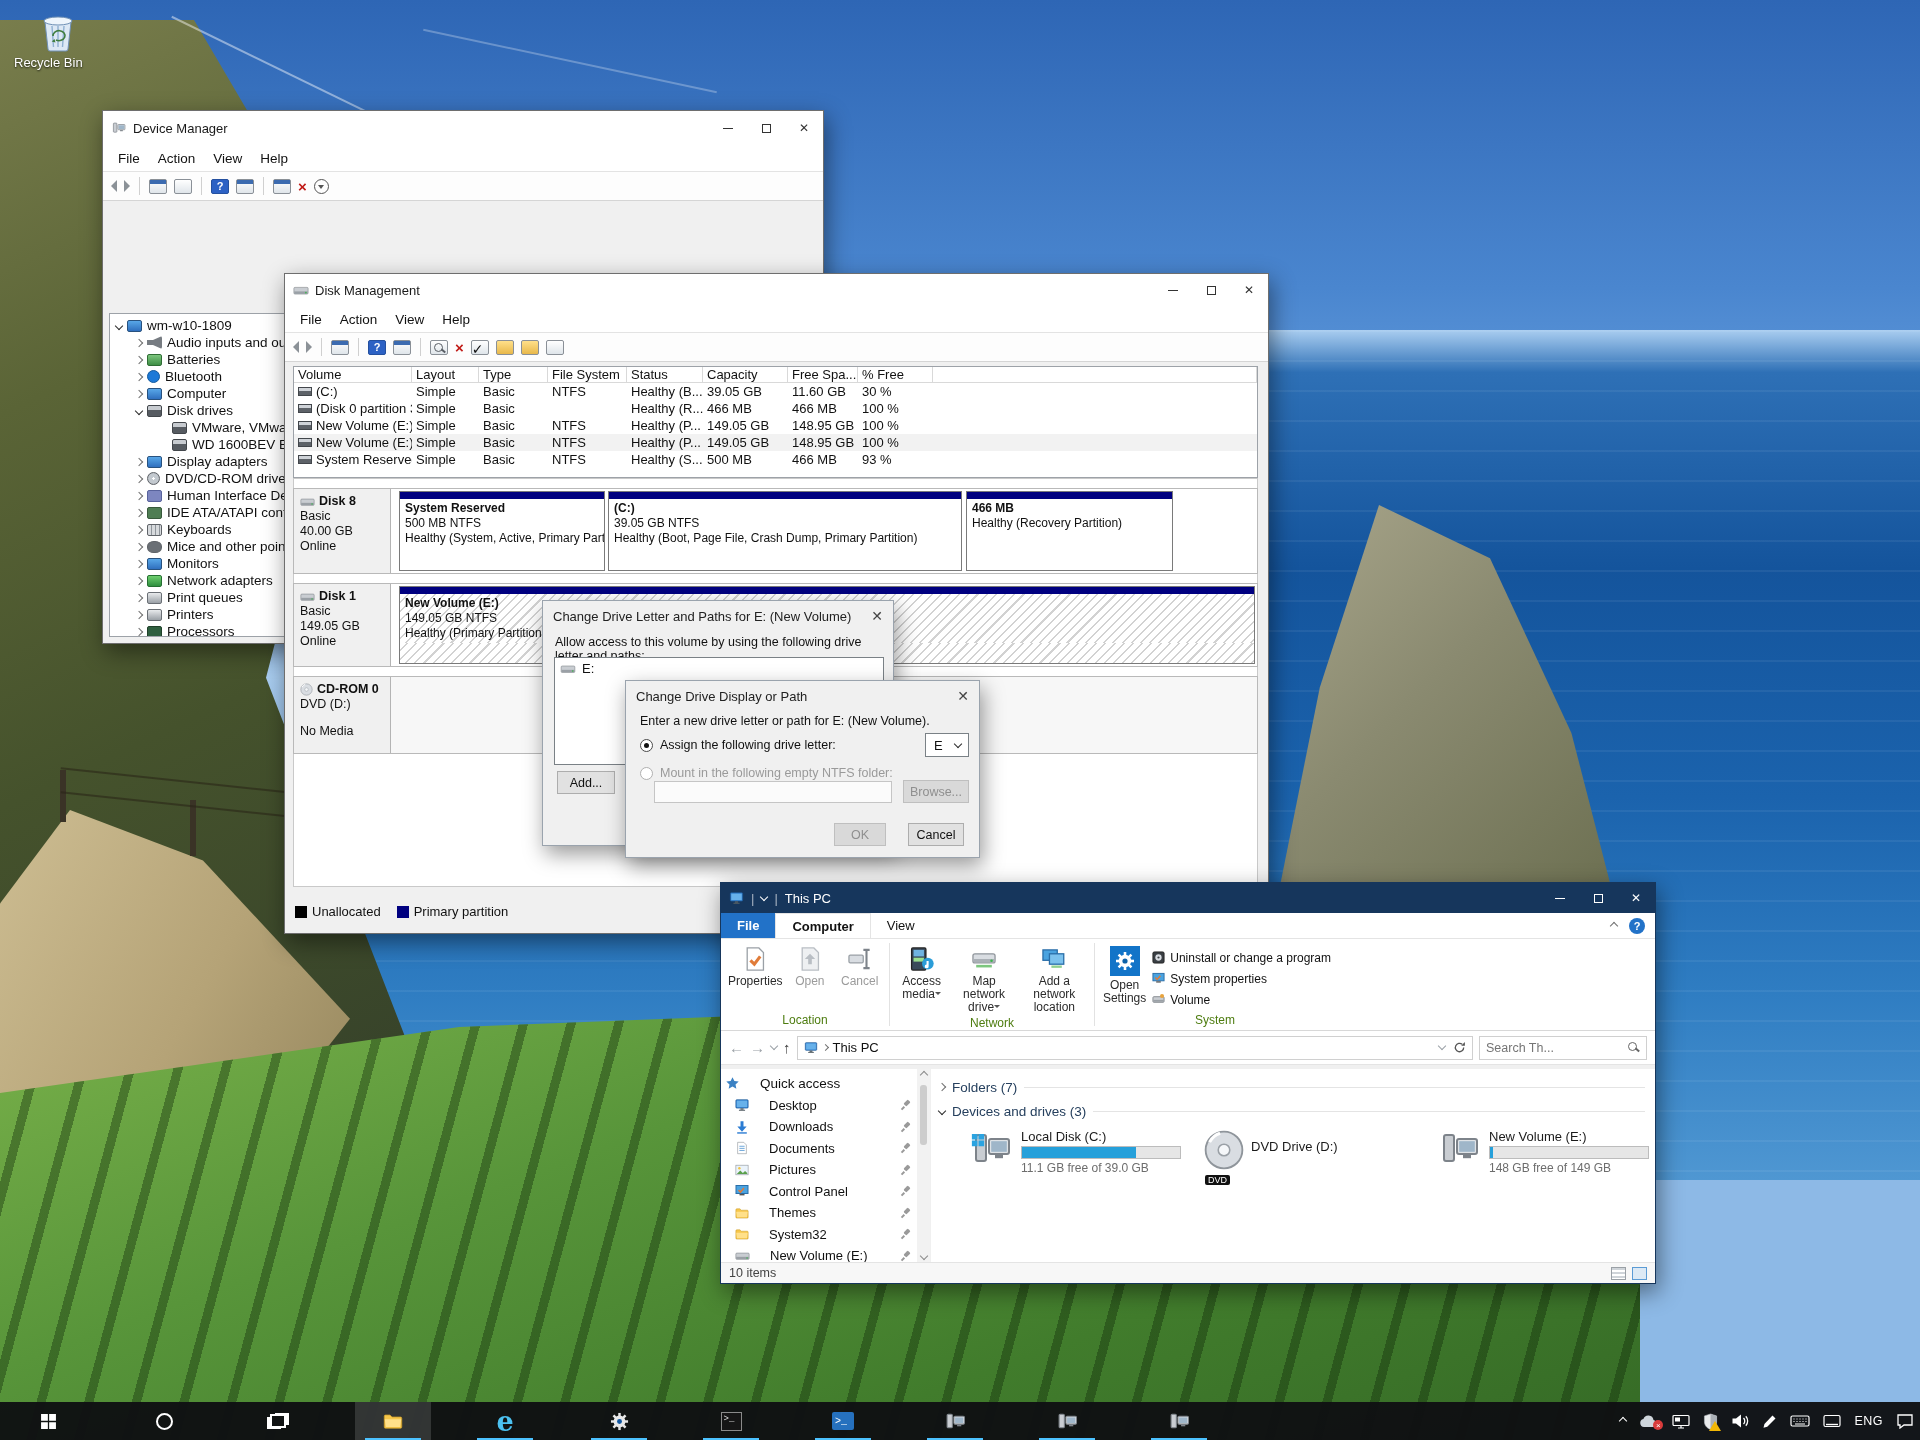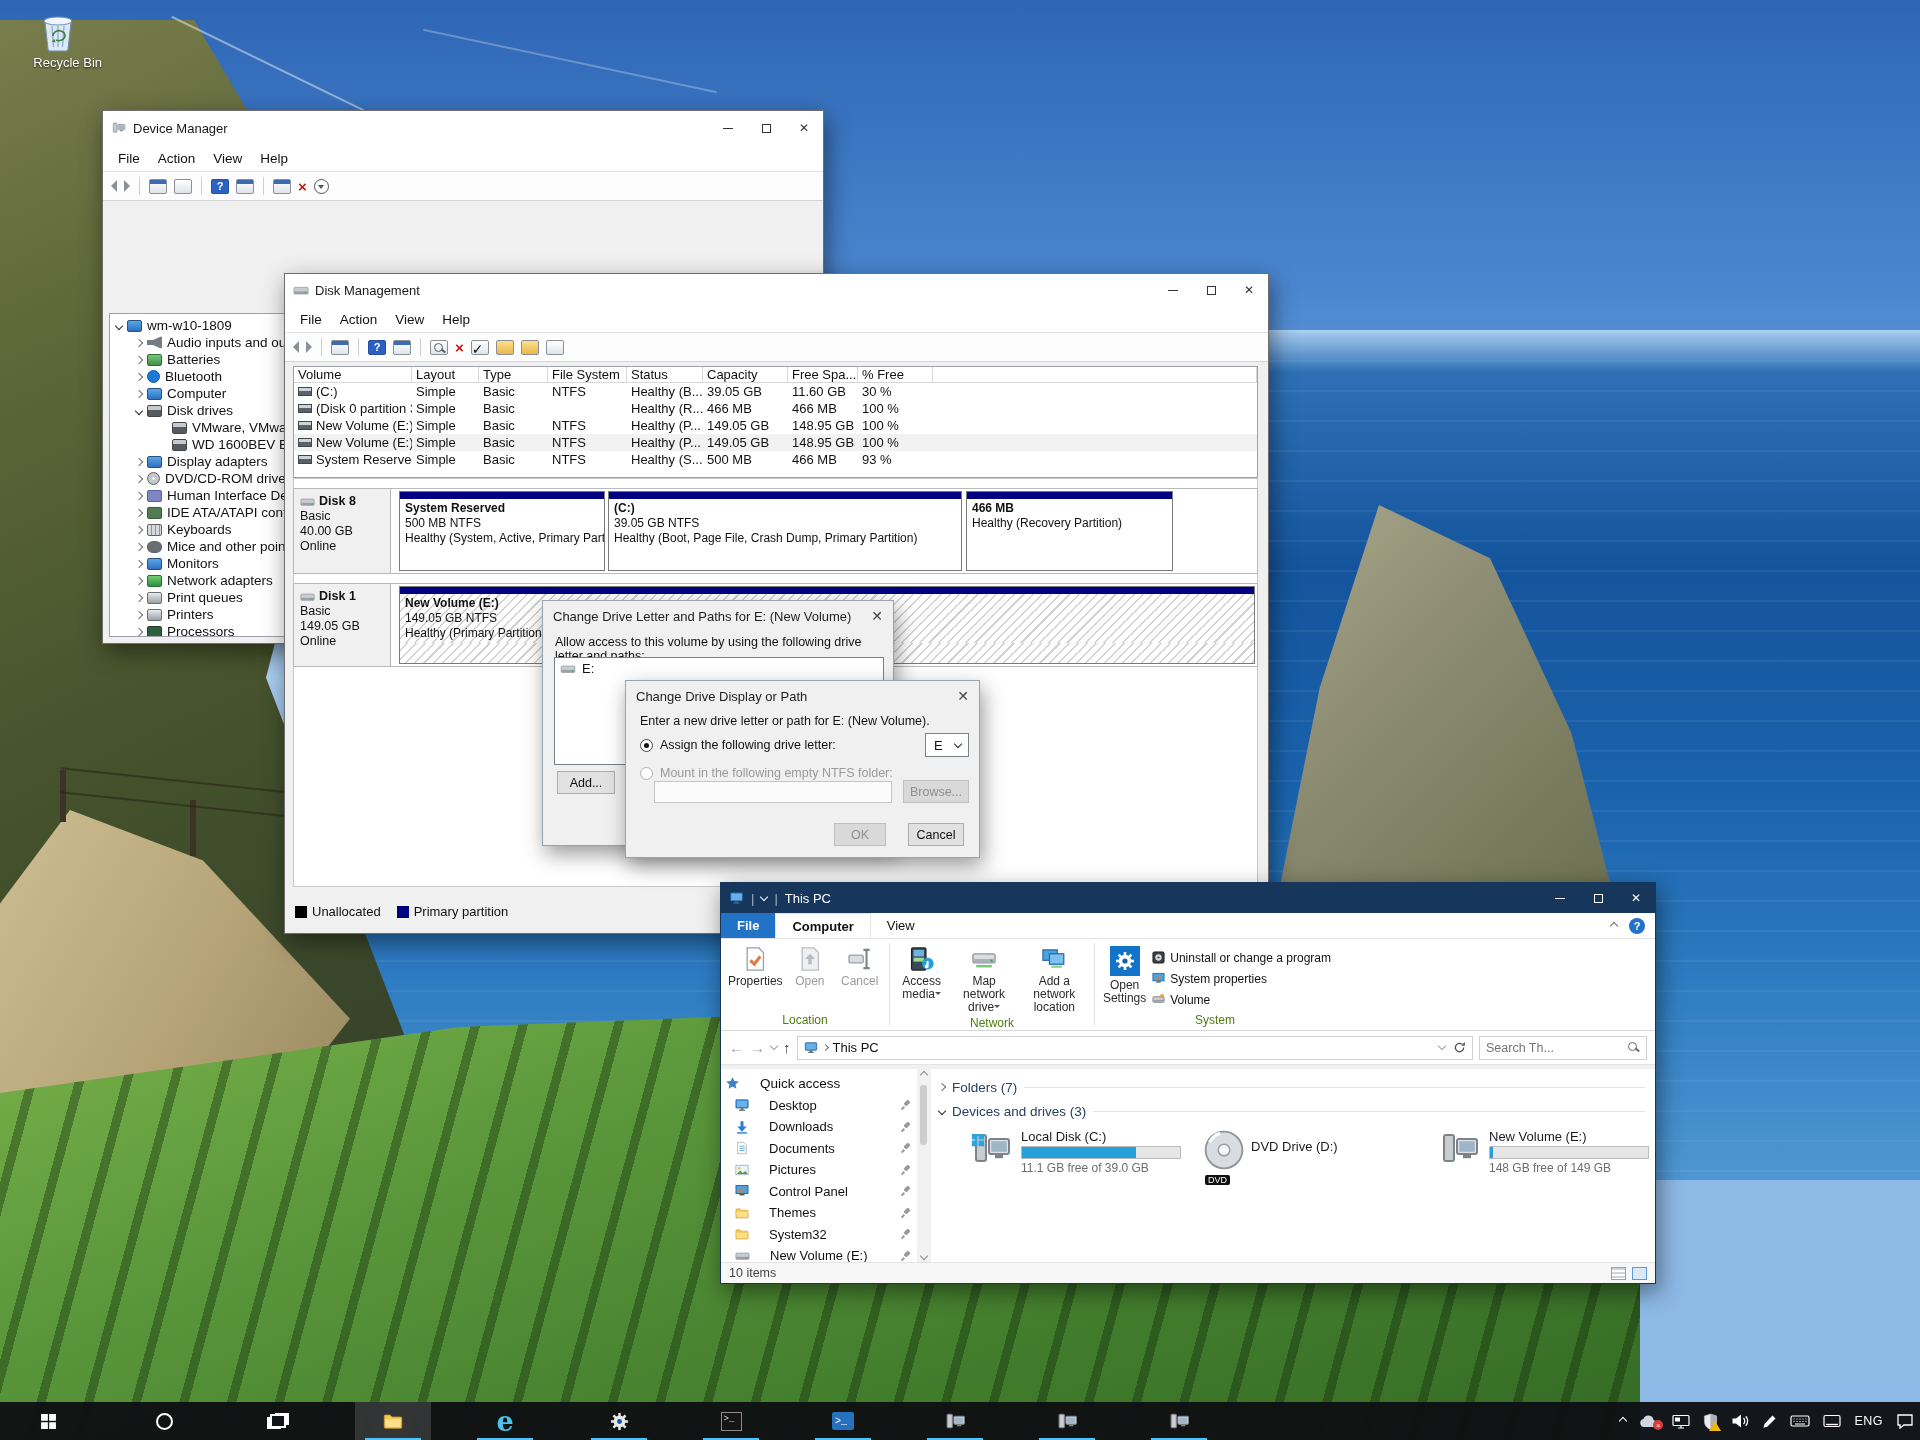--- a/index.html
+++ b/index.html
@@ -24,21 +24,21 @@
     background:repeating-linear-gradient(105deg,rgba(15,40,8,.38) 0 9px,rgba(0,0,0,0) 9px 46px),
       linear-gradient(160deg,#79b14a 0%,#58953a 35%,#417c2c 70%,#356a26 100%);
     clip-path:polygon(0 20%,28% 5%,62% 0,100% 44%,100% 100%,0 100%)}
   .cliffR{position:absolute;left:1268px;top:505px;width:370px;height:760px;
     background:linear-gradient(135deg,#aaa78c 0%,#8a8a70 30%,#6f7254 62%,#57603f 100%);
     clip-path:polygon(30% 0,60% 7%,82% 30%,100% 64%,78% 100%,8% 100%,0 58%,14% 24%)}
   .foam{position:absolute;left:1400px;top:1110px;width:260px;height:70px;
     background:radial-gradient(ellipse,rgba(255,255,255,.75),rgba(255,255,255,0) 70%)}
   .contrail{position:absolute;height:2px;background:rgba(255,255,255,.45)}
   
-  #recycle{position:absolute;left:14px;top:12px;width:88px;text-align:right}
+  #recycle{position:absolute;left:14px;top:12px;width:88px;text-align:left}
   #recycle .lbl{color:#fff;font-size:13px;text-shadow:0 1px 2px rgba(0,0,0,.8);margin-top:3px}
   
   .win{position:absolute;background:#f0f0f0;border:1px solid #6e6e6e;box-shadow:3px 8px 22px rgba(0,0,0,.45)}
   .tb{display:flex;align-items:center;background:#fff;height:34px;padding-left:8px;font-size:13px}
   .tb .t{margin-left:6px;color:#1a1a1a;white-space:nowrap}
   .caps{margin-left:auto;display:flex;height:100%}
   .cap{width:38px;height:100%;display:flex;align-items:center;justify-content:center;color:#333;font-size:12px}
   .cap .bar{width:10px;height:1px;background:#333}
   .cap .box{width:9px;height:9px;border:1px solid #333}
   .menubar{display:flex;gap:0;background:#fff;height:26px;align-items:center;padding-left:6px;font-size:13.5px}
@@ -633,20 +633,32 @@
         <div>Basic</div>
         <div>149.05 GB</div>
         <div>Online</div>
       </div>
       <div class="part sel" style="left:105px;right:2px">
         <div class="pstrip"></div>
         <div class="pbody"><b>New Volume  (E:)</b><div>149.05 GB NTFS</div><div>Healthy (Primary Partition)</div></div>
       </div>
     </div>
 
+    <div class="band" style="top:402px;height:78px;background:#f7f7f7">
+      <div class="dlabel">
+        <div style="display:flex;gap:4px;align-items:center">
+            <svg class="i" width="13" height="13">
+              <use href="#s-disc"></use>
+            </svg>
+            <b>CD-ROM 0</b>
+          </div>
+        <div>DVD (D:)</div>
+        <div style="margin-top:12px">No Media</div>
+      </div>
+    </div>
 
     <div style="position:absolute;left:10px;bottom:14px;display:flex;align-items:center;font-size:13px">
       <span class="sw" style="background:#000"></span>
       <span>Unallocated</span>
       <span class="sw" style="background:#000080;margin-left:16px"></span>
       <span>Primary partition</span>
     </div>
   </div>
 
   <div class="dlg" style="left:542px;top:600px;width:352px;height:246px;z-index:30">

